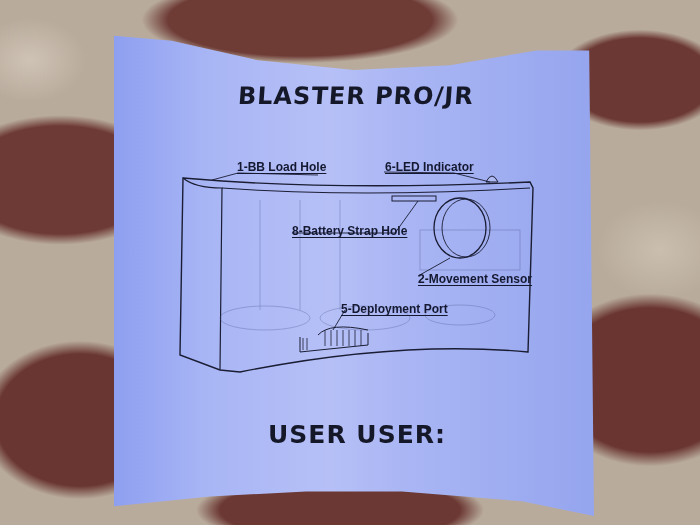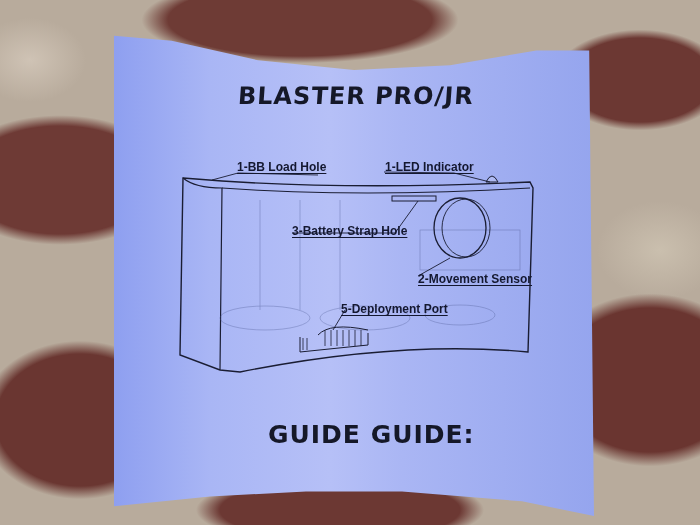--- a/index.html
+++ b/index.html
@@ -98,18 +98,18 @@
   <g stroke="#1a1d33" stroke-width="0.9" fill="none">
     <path d="M212 180 L238 173 L318 175"></path>
     <path d="M384 172 L454 173 L490 182"></path>
     <path d="M292 233 L395 233 L418 201"></path>
     <path d="M418 276 L450 258"></path>
     <path d="M345 310 L333 330"></path>
   </g>
 </svg>
 
 <div class="label" style="left:237px; top:160px;">1-BB Load Hole</div>
-<div class="label" style="left:385px; top:160px;">1-LED Indicator</div>
-<div class="label" style="left:292px; top:224px;">3-Battery Strap Hole</div>
+<div class="label" style="left:385px; top:160px;">6-LED Indicator</div>
+<div class="label" style="left:292px; top:224px;">8-Battery Strap Hole</div>
 <div class="label" style="left:418px; top:272px;">2-Movement Sensor</div>
 <div class="label" style="left:341px; top:302px;">5-Deployment Port</div>
 
-<div class="guide">GUIDE GUIDE:</div>
+<div class="guide">USER USER:</div>
 
 </body></html>

